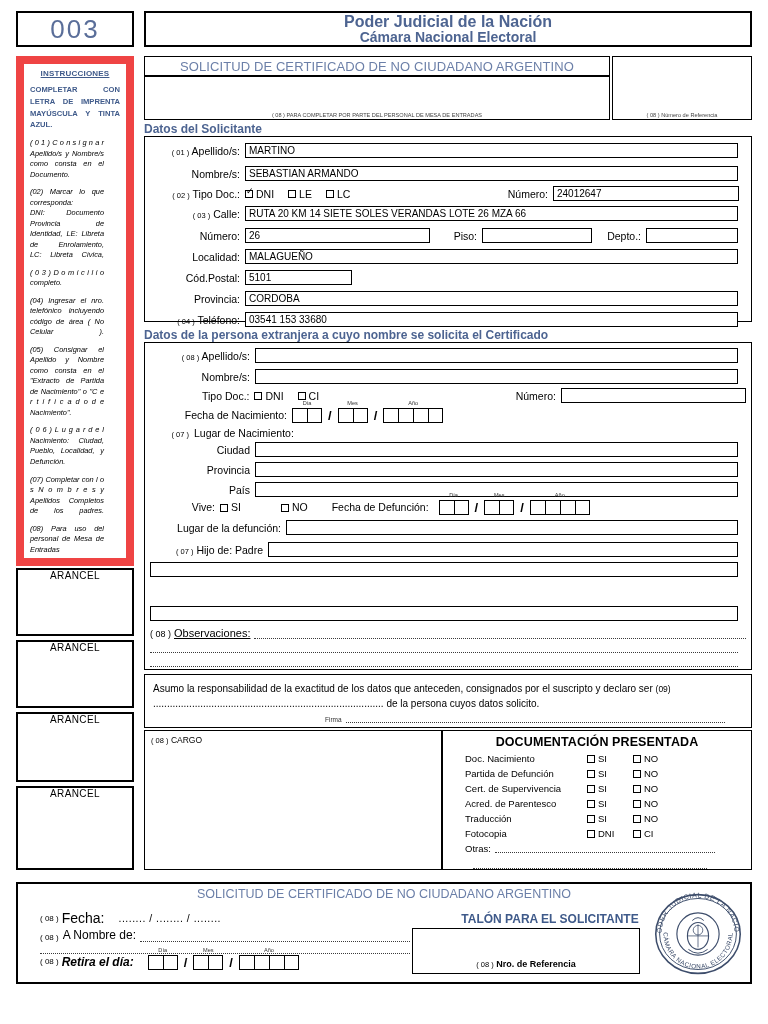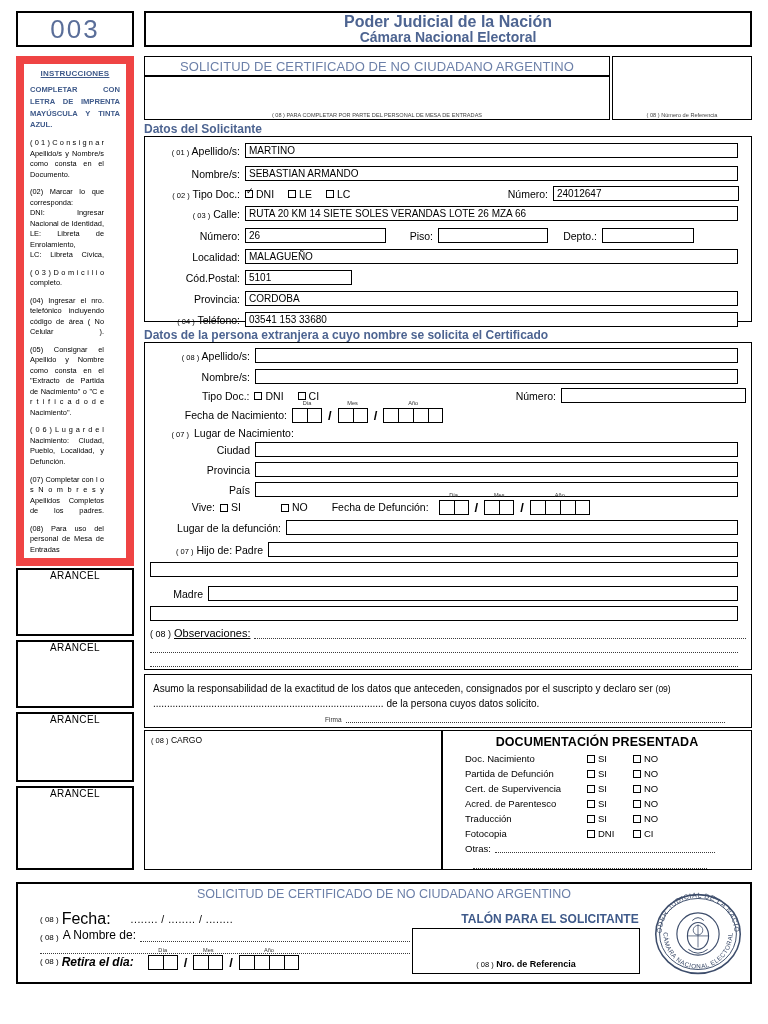--- a/index.html
+++ b/index.html
@@ -51,21 +51,21 @@
     color: #3f5a8a; text-decoration: underline; margin-bottom: 6px;
     letter-spacing: .2px;
   }
   #instr .lead {
     font-size: 7.6px; font-weight: bold; color: #3f5a8a;
     text-align: justify; line-height: 1.55; margin-bottom: 7px;
     text-align-last: justify;
   }
   #instr p {
     margin: 0 16px 7px 0; font-size: 7.4px; line-height: 1.42;
-    text-align: justify; text-align-last: justify; color: #000;
+    text-align: justify; text-align-last: justify; color: #000; font-style: italic;
   }
 
   
   .arancel {
     position: absolute; left: 16px; width: 118px;
     border: 2px solid #000;
     display: flex; align-items: flex-start; justify-content: center;
     font-size: 10px; letter-spacing: .4px;
   }
 
@@ -241,21 +241,21 @@
   <div id="hdr-title">
     <div class="l1">Poder Judicial de la Nación</div>
     <div class="l2">Cámara Nacional Electoral</div>
   </div>
 
   <div id="instr">
     <div class="ti">INSTRUCCIONES</div>
     <div class="lead">COMPLETAR CON LETRA DE IMPRENTA MAYÚSCULA Y TINTA AZUL.</div>
     <p>( 0 1 )  C o n s i g n a r Apellido/s y Nombre/s como consta en el Documento.</p>
     <p style="margin-bottom:0">(02) Marcar lo que corresponda:</p>
-    <p style="margin-bottom:0">DNI: Ingresar Nacional de Identidad, LE: Libreta de Enrolamiento,</p>
+    <p style="margin-bottom:0">DNI: Documento Provincia de Identidad, LE: Libreta de Enrolamiento,</p>
     <p>LC: Libreta Cívica,</p>
     <p>( 0 3 )  D o m i c i l i o completo.</p>
     <p>(04) Ingresar el nro. telefónico incluyendo código de área ( No Celular ).</p>
     <p>(05) Consignar el Apellido y Nombre como consta en el "Extracto de Partida de Nacimiento" o "C e r t i f i c a d o  d e Nacimiento".</p>
     <p>( 0 6 )  L u g a r  d e l Nacimiento: Ciudad, Pueblo, Localidad, y Defunción.</p>
     <p>(07) Completar con l o s  N o m b r e s  y Apellidos Completos de los padres.</p>
     <p>(08) Para uso del personal de Mesa de Entradas</p>
     <p>(09) Parentesco.</p>
   </div>
 
@@ -324,21 +324,21 @@
   <div class="row" style="left:150px;top:206px;width:596px">
     <div class="lbl" style="width:95px">
       <span class="nn">( 03 )</span>
       <span>Calle:</span>
     </div>
     <div class="fld" style="width:493px">RUTA 20 KM 14 SIETE SOLES VERANDAS LOTE 26 MZA 66</div>
   </div>
 
   <div class="row" style="left:150px;top:228px;width:596px">
     <div class="lbl" style="width:95px">Número:</div>
-    <div class="fld" style="width:141px">26</div>
+    <div class="fld" style="width:185px">26</div>
     <div class="lbl" style="width:52px">Piso:</div>
     <div class="fld" style="width:110px"></div>
     <div class="lbl" style="width:54px">Depto.:</div>
     <div class="fld" style="width:92px"></div>
   </div>
 
   <div class="row" style="left:150px;top:249px;width:596px">
     <div class="lbl" style="width:95px">Localidad:</div>
     <div class="fld" style="width:493px">MALAGUEÑO</div>
   </div>
@@ -489,24 +489,20 @@
     <div class="lbl" style="width:118px">
       <span class="nn">( 07 )</span>
       <span>Hijo de: Padre</span>
     </div>
     <div class="fld" style="width:470px"></div>
   </div>
   <div class="row" style="left:150px;top:562px;width:596px">
     <div class="fld" style="width:588px"></div>
   </div>
 
-  <div class="row" style="left:150px;top:586px;width:596px">
-    <div class="lbl" style="width:58px">Madre</div>
-    <div class="fld" style="width:530px"></div>
-  </div>
   <div class="row" style="left:150px;top:606px;width:596px">
     <div class="fld" style="width:588px"></div>
   </div>
 
   <div class="row" style="left:150px;top:627px;width:596px;align-items:flex-end">
     <div style="font-size:9px;margin-right:3px">( 08 )</div>
     <div style="font-size:11px;text-decoration:underline;white-space:nowrap">Observaciones:</div>
     <div class="dots"></div>
   </div>
   <div class="dotline" style="position:absolute;left:150px;top:645px;width:588px"></div>
@@ -606,21 +602,21 @@
       <span class="dots" style="margin-right:28px"></span>
     </div>
     <div class="dotline" style="margin:5px 36px 0 22px"></div>
   </div>
 
   <div id="talon">
     <div class="tbanner">SOLICITUD DE CERTIFICADO DE NO CIUDADANO ARGENTINO</div>
 
     <div style="position:absolute;left:22px;top:26px;display:flex;align-items:center">
       <span style="font-size:8px;margin-right:3px">( 08 )</span>
-      <span style="font-size:16px;margin-right:20px">Fecha:</span>
+      <span style="font-size:14px;margin-right:14px">Fecha:</span>
       <span style="font-size:10.5px;letter-spacing:.5px">........ / ........ / ........</span>
     </div>
 
     <div style="position:absolute;left:22px;top:44px;width:370px;display:flex;align-items:flex-end">
       <span style="font-size:8px;margin-right:4px">( 08 )</span>
       <span style="font-size:12px;white-space:nowrap">A Nombre de:</span>
       <span class="dots"></span>
     </div>
     <div class="dotline" style="position:absolute;left:22px;top:62px;width:370px"></div>
 

